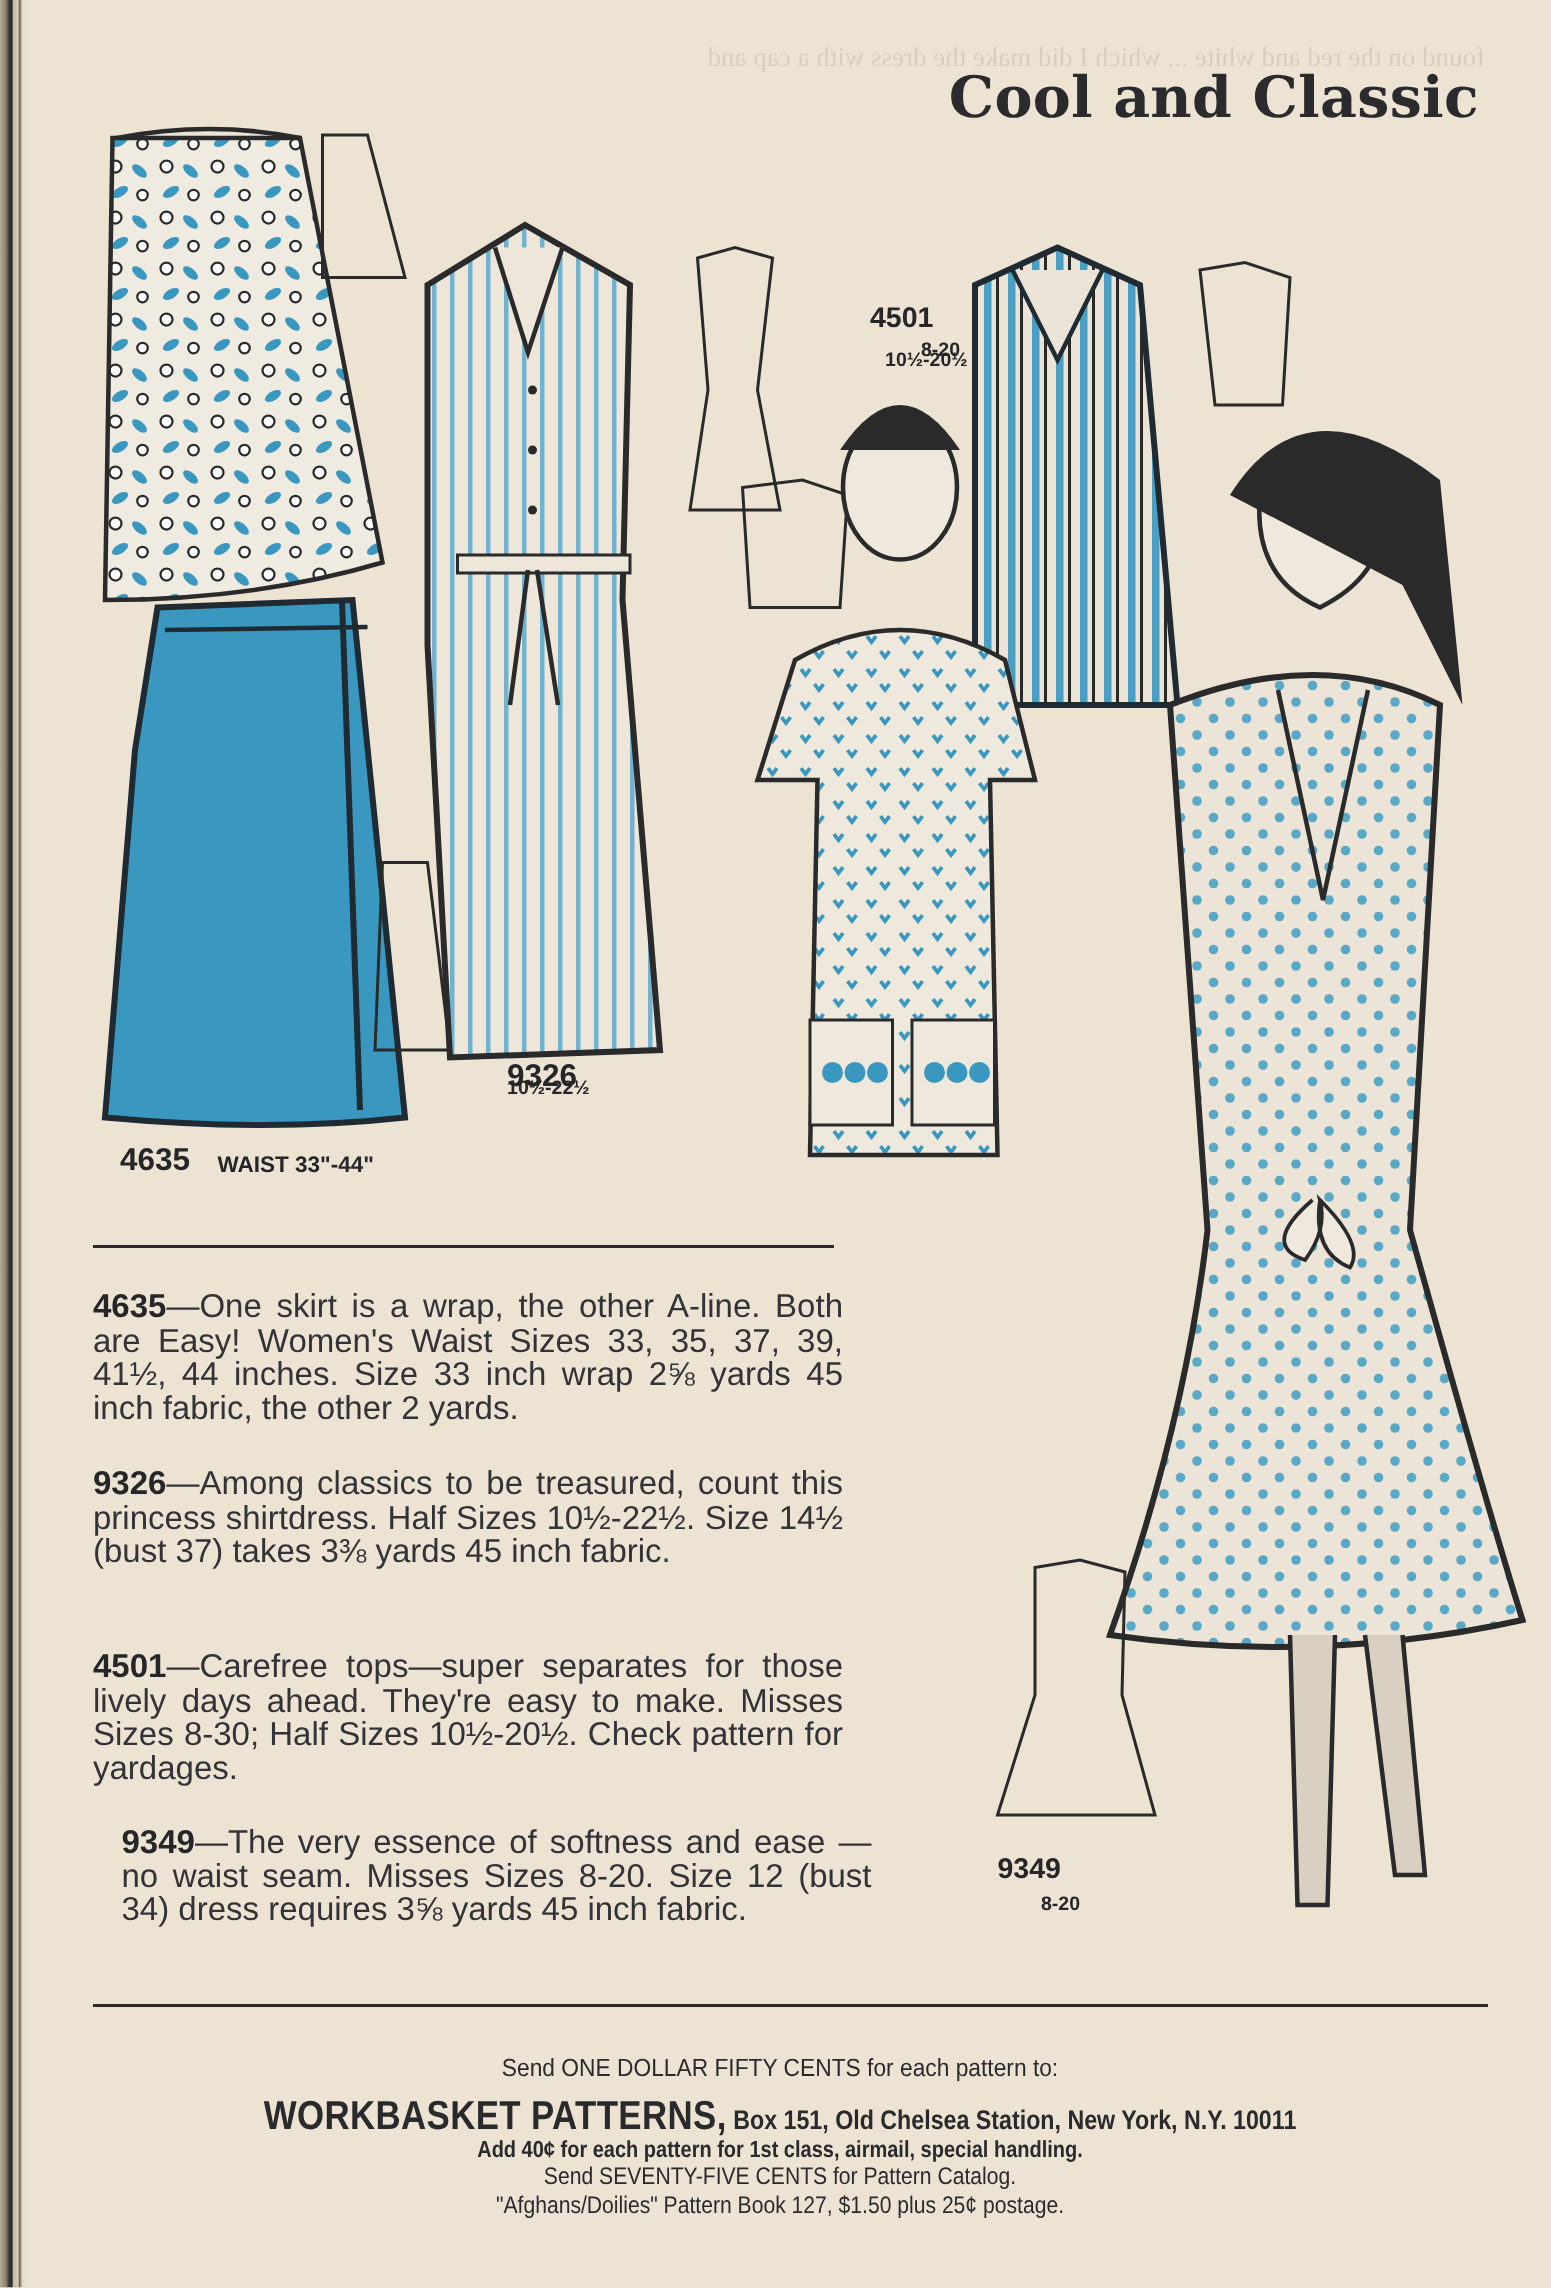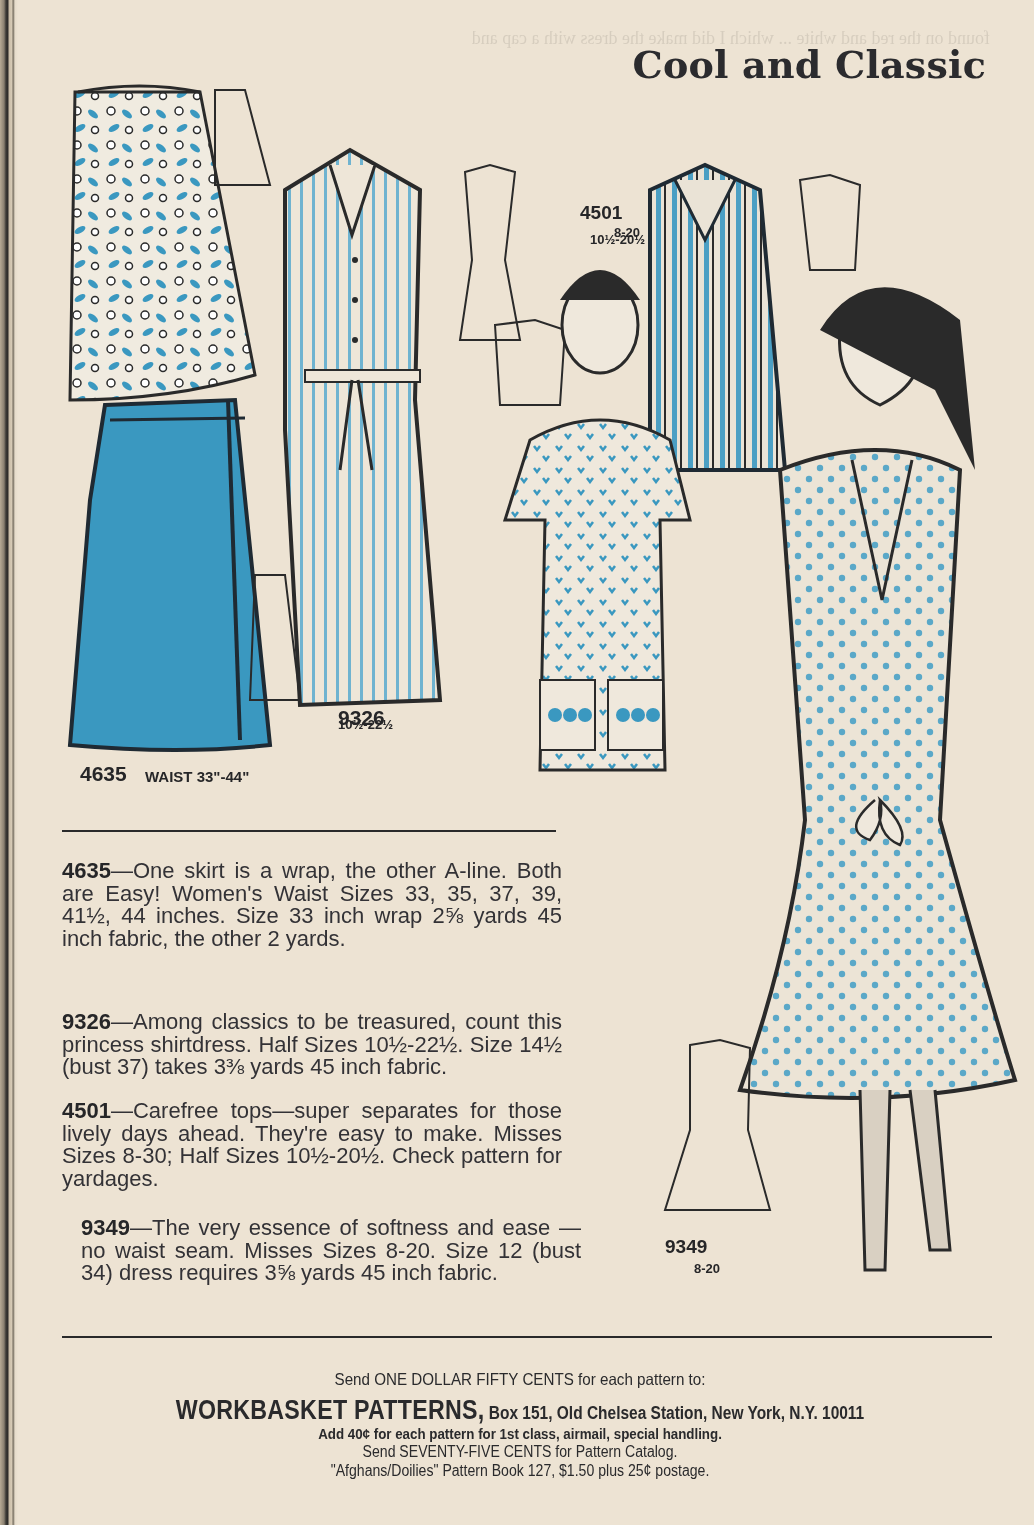--- a/index.html
+++ b/index.html
@@ -148,21 +148,21 @@
 <div class="label-size" style="left:565px; top:232px; width:80px;">10½-20½</div>
 
 <div class="label-num" style="left:665px; top:1236px; font-size:19px;">9349</div>
 <div class="label-size" style="left:670px; top:1261px; width:50px;">8-20</div>
 
 <div class="rule" style="left:62px; top:830px; width:494px;"></div>
 
 <div class="desc" style="top:860px;">
   <b>4635</b><span>—</span><span>One skirt is a wrap, the other A-line. Both are Easy! Women's Waist Sizes 33, 35, 37, 39, 41½, 44 inches. Size 33 inch wrap 2⅝ yards 45 inch fabric, the other 2 yards.</span>
 </div>
-<div class="desc" style="top:1011px;">
+<div class="desc" style="top:978px;">
   <b>9326</b><span>—</span><span>Among classics to be treasured, count this princess shirtdress. Half Sizes 10½-22½. Size 14½ (bust 37) takes 3⅜ yards 45 inch fabric.</span>
 </div>
 <div class="desc" style="top:1100px;">
   <b>4501</b><span>—</span><span>Carefree tops—super separates for those lively days ahead. They're easy to make. Misses Sizes 8-30; Half Sizes 10½-20½. Check pattern for yardages.</span>
 </div>
 <div class="desc" style="top:1217px;margin-left:19px;">
   <b>9349</b><span>—</span><span>The very essence of softness and ease —no waist seam. Misses Sizes 8-20. Size 12 (bust 34) dress requires 3⅝ yards 45 inch fabric.</span>
 </div>
 
 <div class="rule" style="left:62px; top:1336px; width:930px;"></div>

